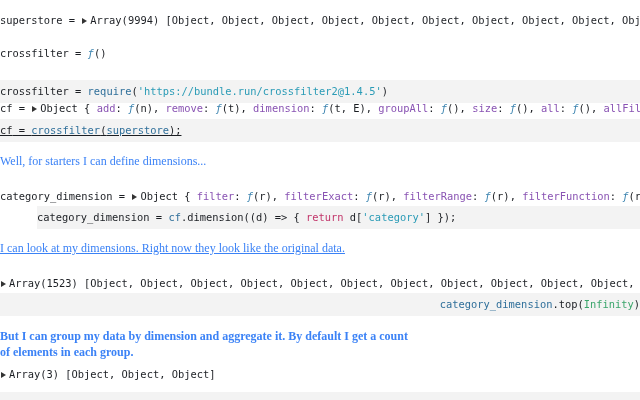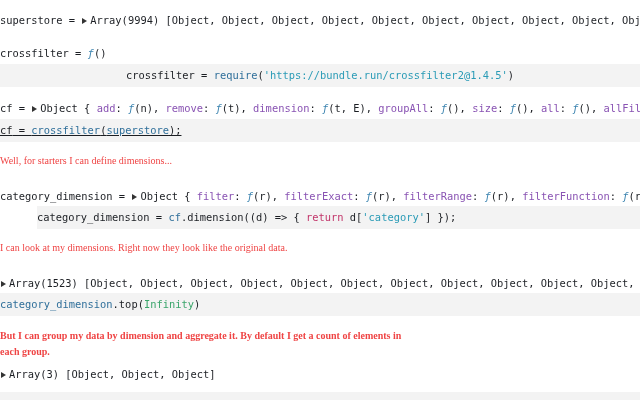--- a/index.html
+++ b/index.html
@@ -33,22 +33,22 @@
       height: 20px;
       line-height: 20px;
     }
     .src {
       background: #f3f3f3;
       height: 23px;
       line-height: 23px;
     }
     .prose {
       font-family: "Liberation Serif", "DejaVu Serif", serif;
-      font-size: 10px;
-      color: #ef4444;
+      font-size: 12px;
+      color: #3b82f6;
       line-height: 16px;
       white-space: normal;
       width: 420px;
     }
     .tri {
       display: inline-block;
       width: 0;
       height: 0;
       border-top: 3px solid transparent;
       border-bottom: 3px solid transparent;
@@ -70,21 +70,21 @@
 <div class="nb">
 
   <div class="row mono out" style="top:10px;">
     <span class="plain">superstore</span><span class="plain"> = </span><span class="tri"></span><span class="plain">Array(9994) [Object, Object, Object, Object, Object, Object, Object, Object, Object, Object, Object, Object, Object, Object, Object</span>
   </div>
 
   <div class="row mono out" style="top:43px;">
     <span class="plain">crossfilter</span><span class="plain"> = </span><span class="fn">ƒ</span><span class="plain">()</span>
   </div>
 
-  <div class="row mono src" style="top:64px;text-align:center;">
+  <div class="row mono src" style="top:80px;">
     <span class="plain">crossfilter</span><span class="plain"> = </span><span class="ident">require</span><span class="plain">(</span><span class="str">'https://bundle.run/crossfilter2@1.4.5'</span><span class="plain">)</span>
   </div>
 
   <div class="row mono out" style="top:98px;">
     <span class="plain">cf</span><span class="plain"> = </span><span class="tri"></span><span class="plain">Object </span><span class="plain">{</span><span>
       <span class="key">add</span><span class="plain">: </span><span class="fn">ƒ</span><span class="plain">(n)</span><span class="plain">, </span><span class="key">remove</span><span class="plain">: </span><span class="fn">ƒ</span><span class="plain">(t)</span><span class="plain">, </span><span class="key">dimension</span><span class="plain">: </span><span class="fn">ƒ</span><span class="plain">(t, E)</span><span class="plain">, </span><span class="key">groupAll</span><span class="plain">: </span><span class="fn">ƒ</span><span class="plain">()</span><span class="plain">, </span><span class="key">size</span><span class="plain">: </span><span class="fn">ƒ</span><span class="plain">()</span><span class="plain">, </span><span class="key">all</span><span class="plain">: </span><span class="fn">ƒ</span><span class="plain">()</span><span class="plain">, </span><span class="key">allFiltered</span>
     </span>
   </div>
 
   <div class="row mono src" style="top:119px;text-decoration:underline;">
@@ -96,27 +96,27 @@
   <div class="row mono out" style="top:186px;">
     <span class="plain">category_dimension</span><span class="plain"> = </span><span class="tri"></span><span class="plain">Object </span><span class="plain">{</span><span>
       <span class="key">filter</span><span class="plain">: </span><span class="fn">ƒ</span><span class="plain">(r)</span><span class="plain">, </span><span class="key">filterExact</span><span class="plain">: </span><span class="fn">ƒ</span><span class="plain">(r)</span><span class="plain">, </span><span class="key">filterRange</span><span class="plain">: </span><span class="fn">ƒ</span><span class="plain">(r)</span><span class="plain">, </span><span class="key">filterFunction</span><span class="plain">: </span><span class="fn">ƒ</span><span class="plain">(r)</span>
     </span>
   </div>
 
   <div class="row mono src" style="top:206px;margin-left:37px;">
     <span class="plain">category_dimension</span><span class="plain"> = </span><span class="ident">cf</span><span class="plain">.dimension((d) =&gt; { </span><span class="kw">return</span><span class="plain"> d[</span><span class="str">'category'</span><span class="plain">] });</span>
   </div>
 
-  <div class="row prose" style="top:240px; width:568px;">I can look at my dimensions. Right now they look like the original data.</div>
+  <div class="row prose" style="top:240px; width:568px;text-decoration:underline;">I can look at my dimensions. Right now they look like the original data.</div>
 
   <div class="row mono out" style="top:273px;">
     <span class="tri"></span><span class="plain">Array(1523) [Object, Object, Object, Object, Object, Object, Object, Object, Object, Object, Object, Object, Object, Object, Object</span>
   </div>
 
-  <div class="row mono src" style="top:293px;">
+  <div class="row mono src" style="top:293px;text-align:right;">
     <span class="ident">category_dimension</span><span class="plain">.top(</span><span class="num">Infinity</span><span class="plain">)</span>
   </div>
 
   <div class="row prose" style="top:328px; width:415px;font-weight:bold;">But I can group my data by dimension and aggregate it. By default I get a count of elements in each group.</div>
 
   <div class="row mono out" style="top:364px;">
     <span class="tri"></span><span class="plain">Array(3) [Object, Object, Object]</span>
   </div>
 
   <div class="row mono src" style="top:392px;"></div>

